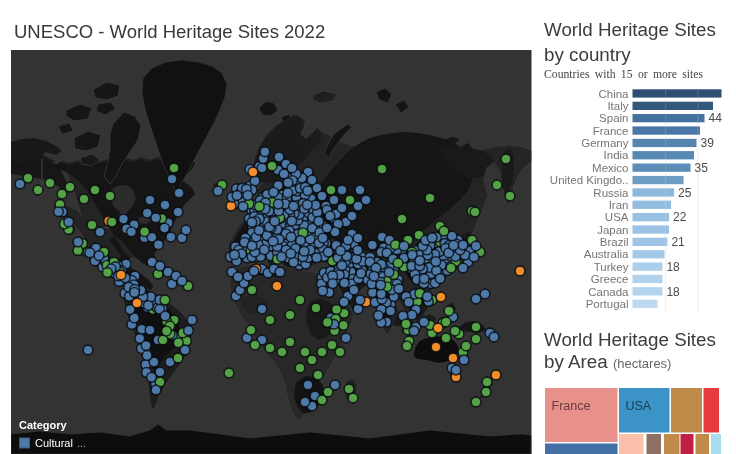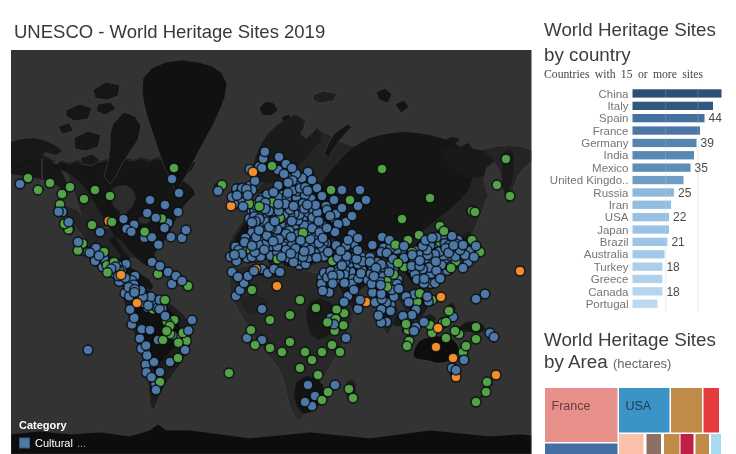--- a/index.html
+++ b/index.html
@@ -1,18 +1,18 @@
 <!DOCTYPE html>
 <html><head><meta charset="utf-8"><style>
 html,body{margin:0;padding:0;background:#ffffff;width:736px;height:454px;overflow:hidden}
 *{font-family:"Liberation Sans",sans-serif}
 .abs{position:absolute}
 </style></head>
 <body>
-<div class="abs" style="left:14px;top:21px;font-size:18.5px;color:#383838">UNESCO - World Heritage Sites 2019</div>
+<div class="abs" style="left:14px;top:21px;font-size:18.5px;color:#383838">UNESCO - World Heritage Sites 2022</div>
 
 <svg class="abs" style="left:11px;top:50px" width="520.5" height="404" viewBox="0 0 520.5 404">
 <rect x="0" y="0" width="520.5" height="404" fill="#333333"></rect>
 <path d="M0,100 L11,103 L23,100 L35,105 L44,110 L51,116 L56,124 L60,134 L64,146 L68,158 L72,170 L76,182 L80,194 L84,204 L89,212 L97,221 L105,229 L113,236 L121,242 L129,248 L137,253 L145,258 L152,262 L158,264 L154,267 L146,262 L138,256 L141,250 L139,243 L143,236 L138,229 L131,225 L123,220 L116,214 L120,208 L128,210 L136,213 L142,217 L147,212 L144,204 L149,197 L154,191 L159,183 L163,175 L167,167 L171,160 L175,154 L180,149 L185,144 L182,138 L176,133 L170,129 L176,125 L182,119 L185,112 L179,106 L171,108 L163,106 L155,109 L147,106 L139,109 L131,106 L123,109 L115,107 L107,110 L99,107 L91,110 L83,108 L75,111 L67,109 L59,112 L51,110 L43,113 L35,111 L27,114 L19,112 L11,115 L0,113Z" fill="#242424" stroke="#3f3f3f" stroke-width="0.7"></path>
 <path d="M0,104 L13,106 L27,104 L39,110 L47,116 L52,124 L56,134 L52,140 L44,134 L34,130 L24,128 L14,126 L0,124Z" fill="#171717" stroke="none"></path>
 <path d="M29,114 L45,118 L59,124 L69,132 L77,142 L83,152 L89,162 L95,172 L101,182 L107,192 L113,202 L119,208 L115,213 L122,219 L130,224 L137,229 L142,236 L138,243 L140,249 L137,254 L131,248 L125,242 L117,236 L109,228 L101,220 L93,213 L88,207 L92,202 L98,206 L104,212 L110,206 L104,198 L98,190 L104,186 L112,192 L118,200 L124,206 L130,212 L136,216 L142,216 L146,211 L143,204 L148,197 L153,191 L158,183 L162,175 L166,167 L170,160 L174,154 L179,149 L184,144 L181,138 L175,133 L169,129 L175,125 L181,119 L184,113 L178,109 L170,111 L162,109 L154,112 L146,109 L138,112 L130,109 L122,112 L114,110 L106,113 L98,110 L90,113 L82,111 L74,114 L66,112 L58,115 L50,112 L42,116 L34,113 L26,117 L18,114 L10,118 L0,116 L0,110 L13,108Z" fill="#151515" stroke="none"></path>
 <path d="M99,141 L106,136 L115,135 L122,140 L125,148 L122,156 L116,162 L113,169 L110,174 L107,170 L109,162 L103,157 L99,149Z" fill="#2c2c2c" stroke="none"></path>
 <path d="M45,158 L55,156 L65,160 L73,168 L79,178 L83,188 L87,198 L89,206 L83,202 L77,194 L71,184 L63,174 L55,166 L47,162Z" fill="#242424" stroke="none"></path>
 <path d="M87,212 L95,216 L103,223 L111,230 L119,237 L127,243 L135,249 L142,254 L149,259 L154,262 L150,265 L142,259 L134,253 L126,247 L118,241 L110,235 L102,228 L94,221 L86,216Z" fill="#191919" stroke="none"></path>
 <path d="M0,92 L11,89 L23,88 L35,91 L45,96 L51,101 L45,105 L35,102 L27,108 L19,106 L11,112 L3,114 L0,110Z" fill="#181818" stroke="none"></path>

